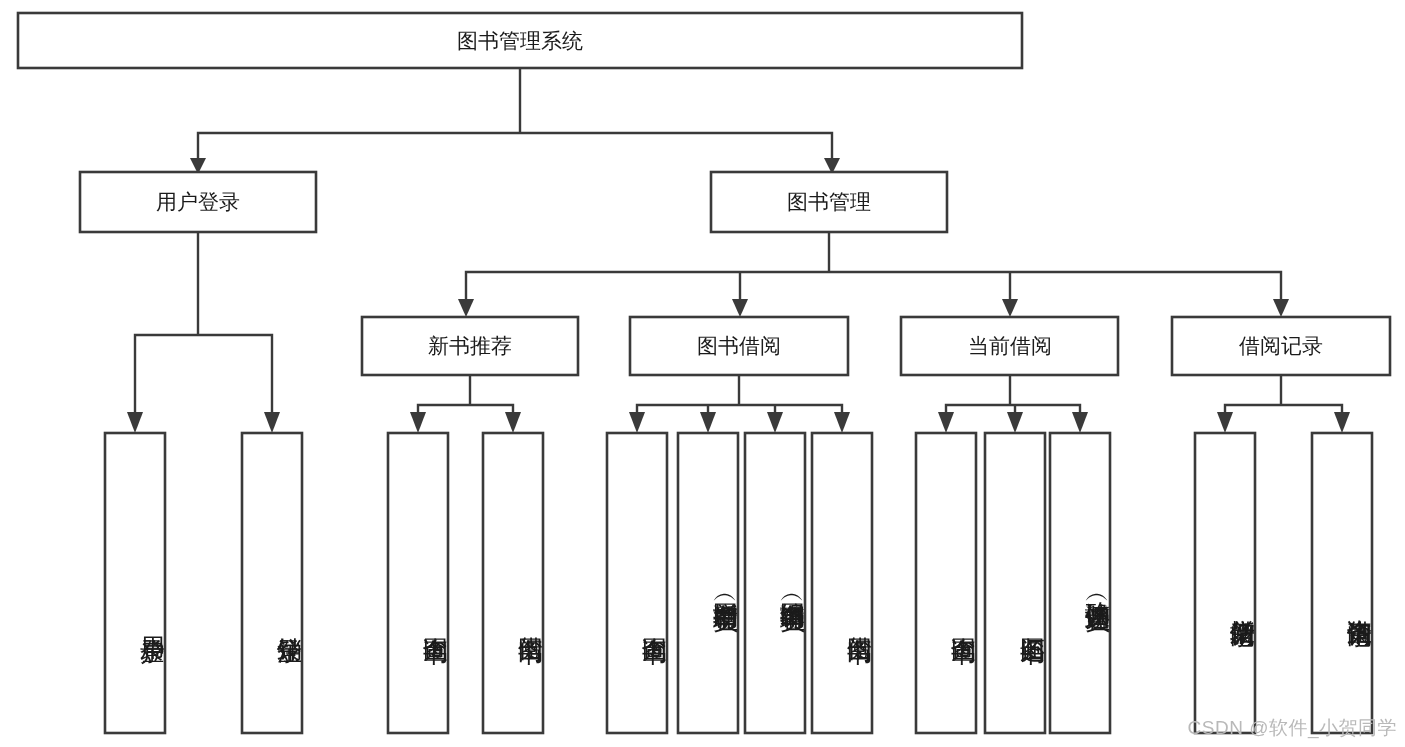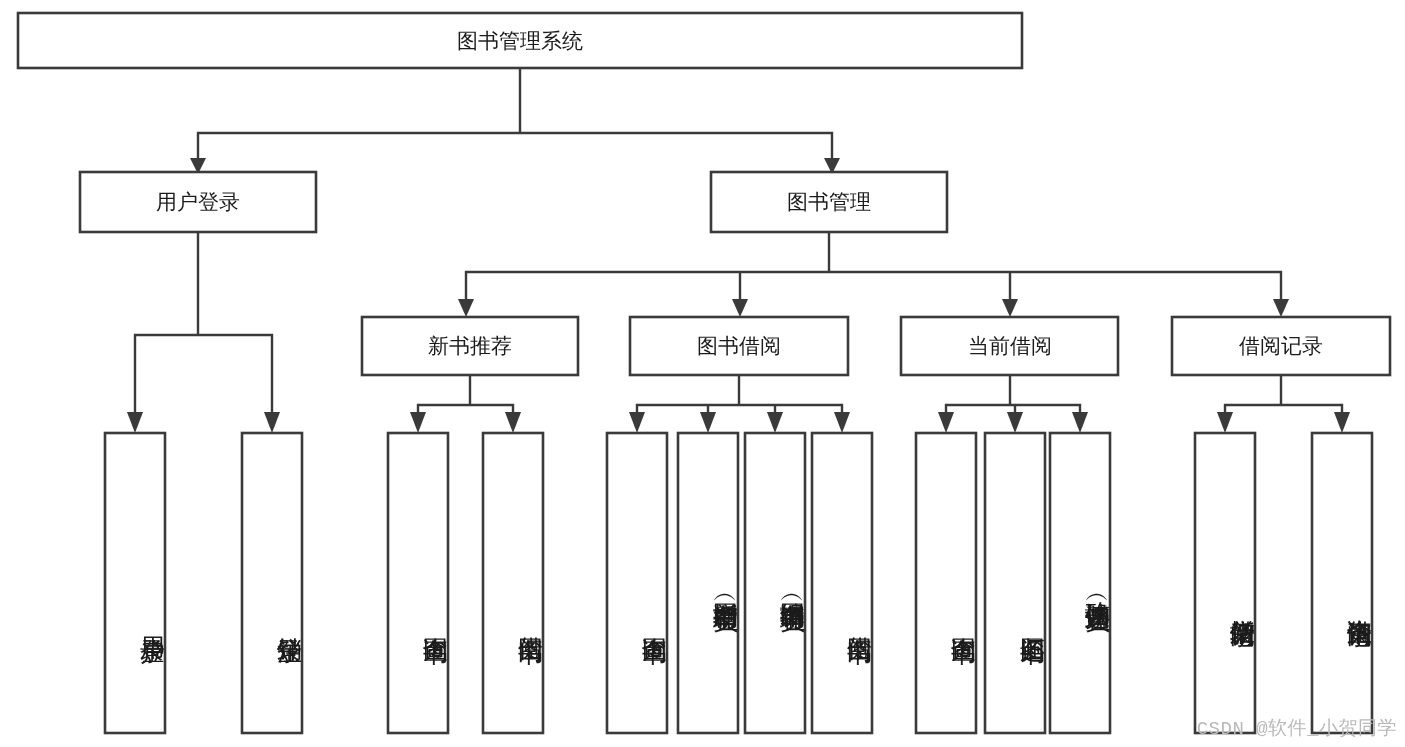--- a/index.html
+++ b/index.html
@@ -59,21 +59,21 @@
     display: flex;
     align-items: flex-start;
     justify-content: center;
     white-space: nowrap;
     pointer-events: none;
   }
   .watermark {
     position: absolute;
     right: 8px;
     bottom: 6px;
-    font-family: Liberation Mono, monospace;
+    font-family: Liberation Sans, sans-serif;
     font-size: 19px;
     color: #b9b9b9;
     letter-spacing: 0.5px;
     white-space: nowrap;
   }
 </style>
 </head>
 <body>
 
 <div id="canvas">

